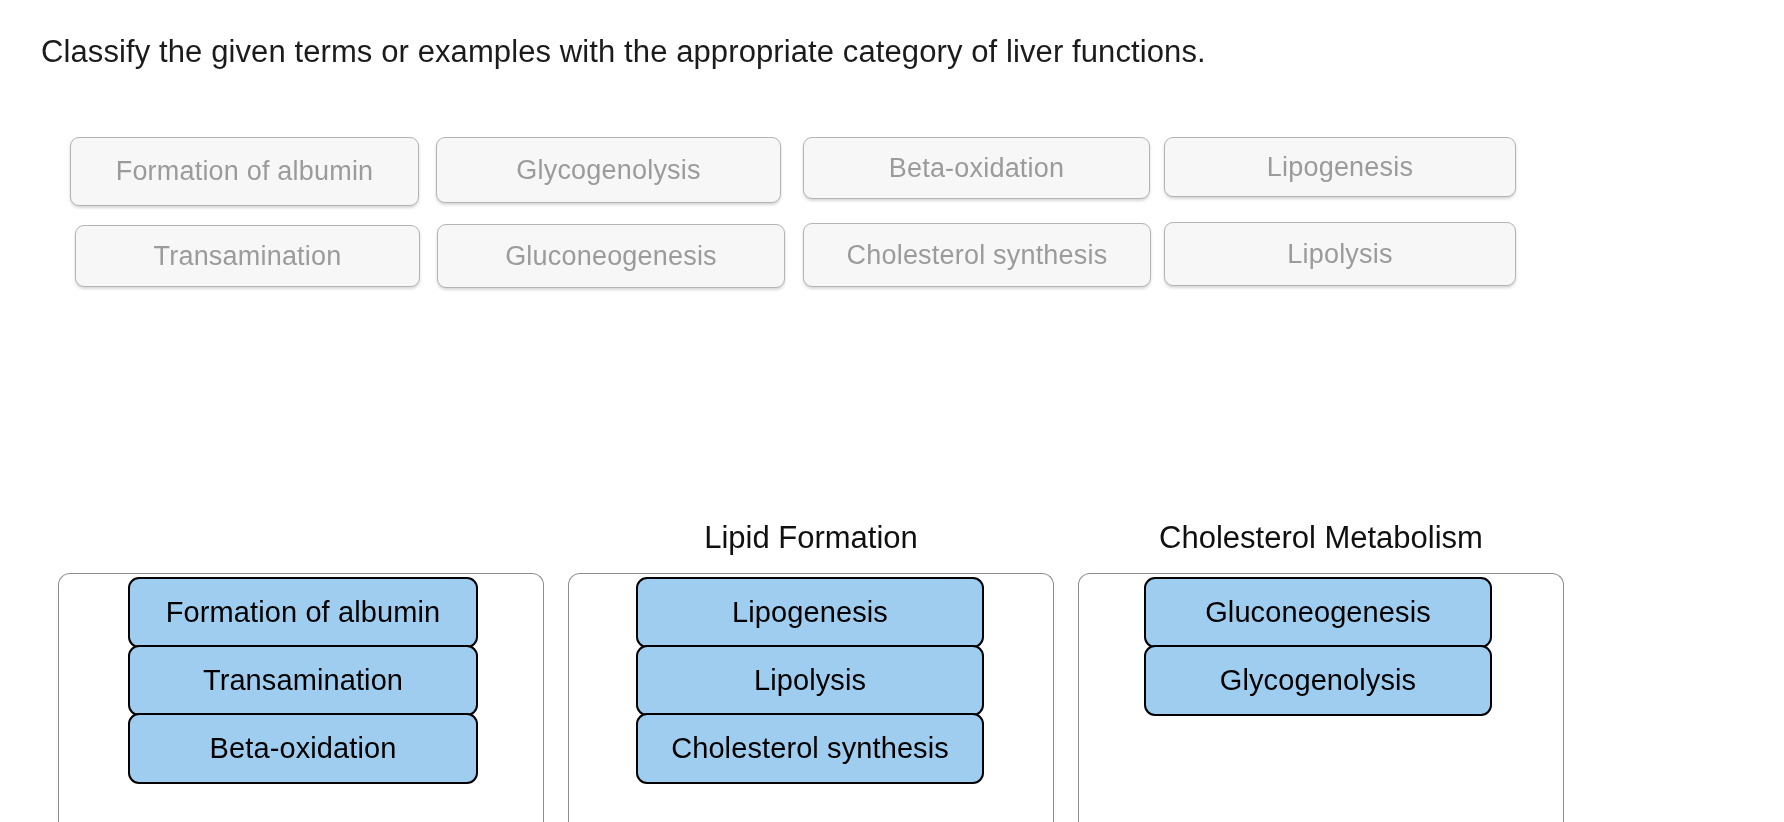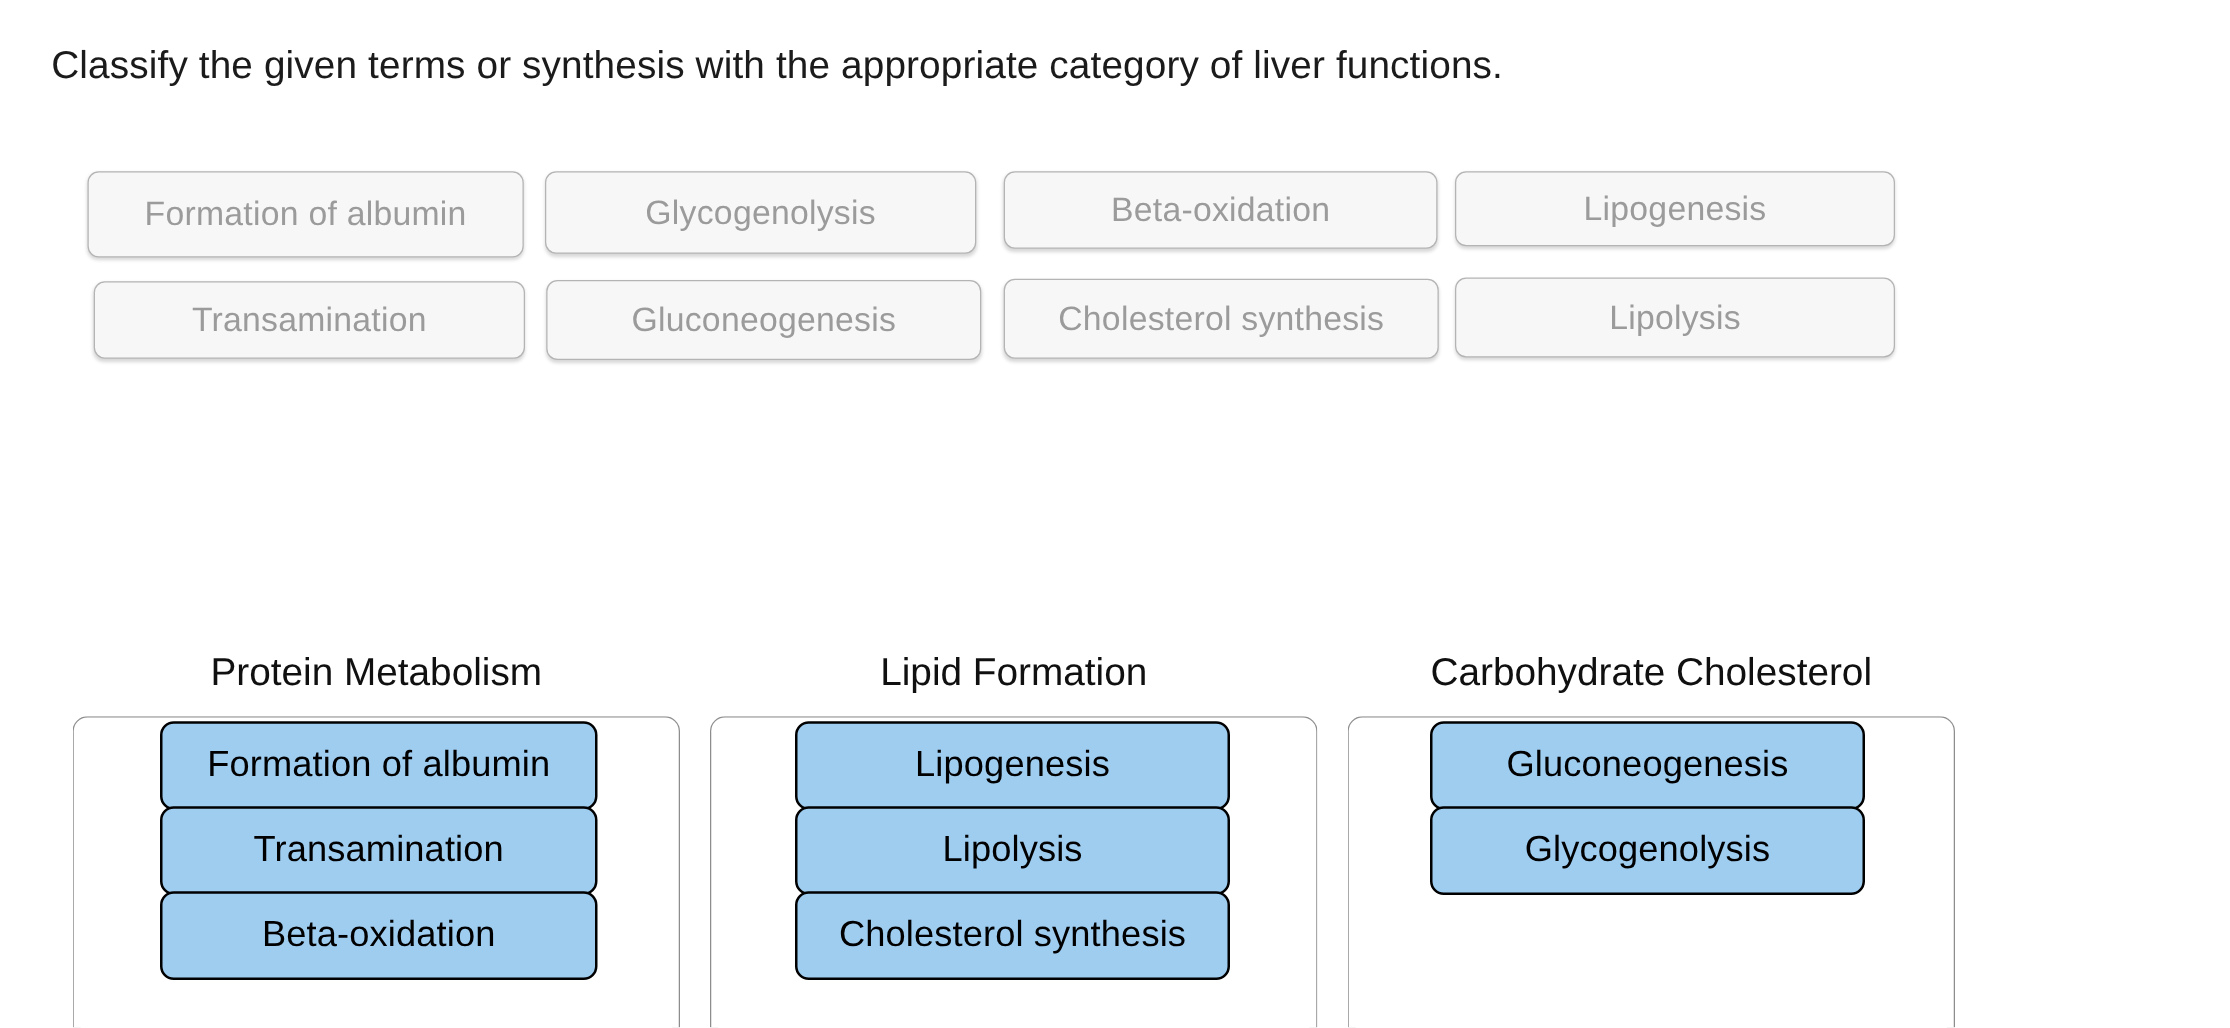--- a/index.html
+++ b/index.html
@@ -115,54 +115,53 @@
     white-space: nowrap;
     user-select: none;
   }
   .tile-placed:first-child { margin-top: 0; }
 </style>
 </head>
 <body>
 
 <div class="page">
 
-  <div class="prompt">Classify the given terms or synthesis with the appropriate category of liver functions.</div>
+  <div class="prompt">Classify the given terms or examples with the appropriate category of liver functions.</div>
 
   <div class="bank">
       <div class="tile-src" style="left: 70px; top: 0px; width: 349px; height: 69px;">Formation of albumin</div>
       <div class="tile-src" style="left: 436px; top: 0px; width: 345px; height: 66px;">Glycogenolysis</div>
       <div class="tile-src" style="left: 803px; top: 0px; width: 347px; height: 62px;">Beta-oxidation</div>
       <div class="tile-src" style="left: 1164px; top: 0px; width: 352px; height: 60px;">Lipogenesis</div>
       <div class="tile-src" style="left: 75px; top: 88px; width: 345px; height: 62px;">Transamination</div>
       <div class="tile-src" style="left: 437px; top: 87px; width: 348px; height: 64px;">Gluconeogenesis</div>
       <div class="tile-src" style="left: 803px; top: 86px; width: 348px; height: 64px;">Cholesterol synthesis</div>
       <div class="tile-src" style="left: 1164px; top: 85px; width: 352px; height: 64px;">Lipolysis</div>
     </div>
 
   <div class="zones">
       <div class="zone-col" style="left: 58px; width: 486px;">
-        <div class="zone-title">Protein Metabolism</div>
         <div class="zone-box"></div>
       </div>
       <div class="zone-stack" style="left: 128px; width: 350px;">
         <div class="tile-placed">Formation of albumin</div>
         <div class="tile-placed">Transamination</div>
         <div class="tile-placed">Beta-oxidation</div>
       </div>
       <div class="zone-col" style="left: 568px; width: 486px;">
         <div class="zone-title">Lipid Formation</div>
         <div class="zone-box"></div>
       </div>
       <div class="zone-stack" style="left: 636px; width: 348px;">
         <div class="tile-placed">Lipogenesis</div>
         <div class="tile-placed">Lipolysis</div>
         <div class="tile-placed">Cholesterol synthesis</div>
       </div>
       <div class="zone-col" style="left: 1078px; width: 486px;">
-        <div class="zone-title">Carbohydrate Cholesterol</div>
+        <div class="zone-title">Cholesterol Metabolism</div>
         <div class="zone-box"></div>
       </div>
       <div class="zone-stack" style="left: 1144px; width: 348px;">
         <div class="tile-placed">Gluconeogenesis</div>
         <div class="tile-placed">Glycogenolysis</div>
       </div>
     </div>
 
 </div>
 

